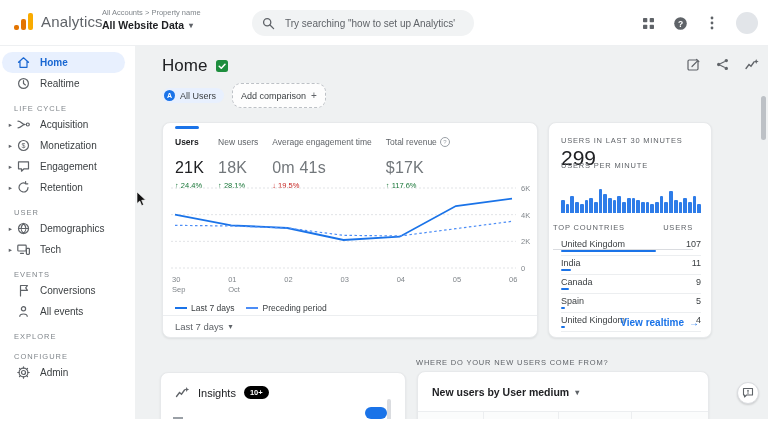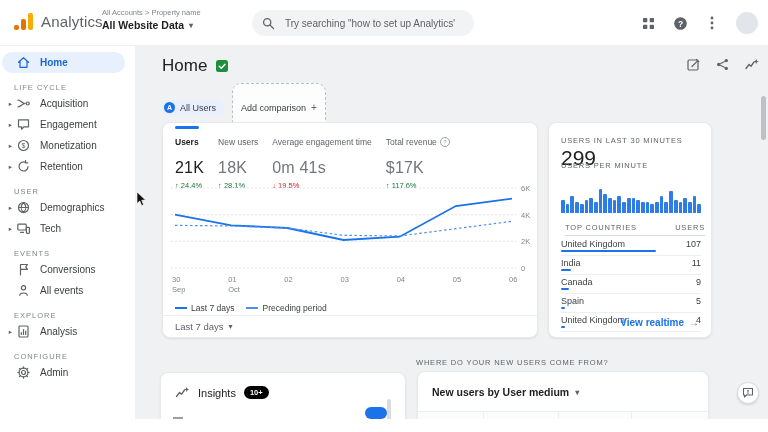--- a/index.html
+++ b/index.html
@@ -36,21 +36,21 @@
   
   .main{position:absolute;left:135px;top:46px;right:0;bottom:0;background:#eff1f2;}
   .page-title-row{position:absolute;left:27px;top:10px;display:flex;align-items:center;gap:8px;}
   .page-title{font-size:17px;font-weight:normal;color:#202124;margin:0;}
   .title-actions{position:absolute;left:552px;top:12px;display:flex;gap:16px;}
   .ta-icon{width:13px;height:13px;cursor:pointer;}
   .chips-row{position:absolute;left:27px;top:37px;display:flex;gap:8px;align-items:center;}
   .chip{height:15px;display:flex;align-items:center;font-size:9px;color:#3c4043;cursor:pointer;}
   .chip-users{background:#e8f0fe;border-radius:8px;padding:0 8px 0 2px;gap:5px;}
   .chip-a{width:11px;height:11px;border-radius:50%;background:#1a73e8;color:#fff;font-size:7px;display:flex;align-items:center;justify-content:center;font-weight:bold;}
-  .chip-add{border:1px dashed #bdc1c6;border-radius:9px;padding:16px 8px;gap:5px;background:#fdfdfd;}
+  .chip-add{border:1px dashed #bdc1c6;border-radius:9px;padding:4px 8px;gap:5px;background:#fdfdfd;}
   .chip-add .plus{font-size:10px;color:#5f6368;}
   
   .card{position:absolute;background:#fff;border:1px solid #e7e9eb;border-radius:8px;box-shadow:0 1px 2px rgba(60,64,67,.10);box-sizing:border-box;}
   .overview-card{left:27px;top:76px;width:376px;height:216px;}
   .tab-indicator{position:absolute;left:12px;top:3px;width:24px;height:3px;border-radius:2px;background:#1a73e8;}
   .metrics-row{position:absolute;left:12px;top:14px;right:10px;display:flex;}
   .metric{margin-right:14px;cursor:pointer;}
   .metric .m-label{font-size:8.5px;color:#5f6368;display:flex;gap:3px;align-items:center;}
   .metric.active .m-label{color:#202124;font-weight:bold;}
   .metric .m-value{font-size:16px;color:#72777b;margin-top:12px;letter-spacing:.2px;}
@@ -70,21 +70,21 @@
   .card-footer{position:absolute;left:0;bottom:0;width:100%;height:22px;border-top:1px solid #eceef0;box-sizing:border-box;display:flex;align-items:center;padding-left:12px;}
   .range-selector{font-size:9.5px;color:#5f6368;display:flex;gap:5px;align-items:center;cursor:pointer;}
   
   .realtime-card{left:413px;top:76px;width:164px;height:216px;padding:0 12px;}
   .caps-label{font-size:7.5px;letter-spacing:.8px;color:#5f6368;}
   .rt-title{position:absolute;left:12px;top:13px;}
   .big-number{position:absolute;left:12px;top:23px;font-size:21px;color:#202124;}
   .rt-perminute{position:absolute;left:12px;top:38px;}
   .minute-bars{position:absolute;left:12px;top:64px;width:140px;height:26px;display:flex;align-items:flex-end;gap:1px;}
   .minute-bars .bar{flex:1;background:#2e7ce8;border-radius:1px 1px 0 0;}
-  .countries-header{position:absolute;left:16px;top:100px;width:140px;display:flex;justify-content:space-between;border-bottom:1px solid #dadce0;padding-bottom:3px;}
+  .countries-header{position:absolute;left:4px;top:100px;width:140px;display:flex;justify-content:space-between;border-bottom:1px solid #dadce0;padding-bottom:17px;}
   .c-rows{position:absolute;left:12px;top:114px;width:140px;}
   .c-row{height:18px;border-bottom:1px solid #eceef0;position:relative;}
   .c-name{font-size:9px;color:#3c4043;position:absolute;left:0;top:2px;}
   .c-bar{position:absolute;left:0;top:13px;height:2px;background:#1a73e8;border-radius:1px;}
   .c-val{font-size:9px;color:#3c4043;position:absolute;right:0;top:2px;}
   .view-realtime{position:absolute;right:12px;top:194px;font-size:10px;color:#1a73e8;font-weight:bold;display:flex;gap:5px;align-items:center;cursor:pointer;text-decoration:none;}
   
   .insights-card{left:25px;top:326px;width:246px;height:60px;}
   .ins-header{position:absolute;left:14px;top:13px;display:flex;align-items:center;gap:8px;}
   .ins-title{font-size:11px;color:#202124;}
@@ -166,49 +166,59 @@
     <div id="sidebar-items">
         <div class="side-item selected">
           <span class="side-caret"></span>
           <span class="side-icon">
             <svg width="15" height="15" viewBox="0 0 15 15">
               <path fill="none" stroke="#5f6368" stroke-width="1.2" stroke-linecap="round" stroke-linejoin="round" d="M2.5 7.3 L7.5 2.8 L12.5 7.3 M4 6.2 V12.3 H11 V6.2"></path>
             </svg>
           </span>
           <span class="side-label">Home</span>
         </div>
+        <div class="side-item">
+          <span class="side-caret"></span>
+          <span class="side-icon">
+            <svg width="15" height="15" viewBox="0 0 15 15">
+              <circle fill="none" stroke="#5f6368" stroke-width="1.2" stroke-linecap="round" stroke-linejoin="round" cx="7.5" cy="7.5" r="4.9"></circle>
+              <path fill="none" stroke="#5f6368" stroke-width="1.2" stroke-linecap="round" stroke-linejoin="round" d="M7.5 4.7 V7.5 L9.4 8.9"></path>
+            </svg>
+          </span>
+          <span class="side-label">Realtime</span>
+        </div>
         <div class="side-section">LIFE CYCLE</div>
         <div class="side-item">
           <span class="side-caret">▸</span>
           <span class="side-icon">
             <svg width="15" height="15" viewBox="0 0 15 15">
               <path fill="none" stroke="#5f6368" stroke-width="1.2" stroke-linecap="round" stroke-linejoin="round" d="M2 4.2 C5.5 4.2 5.5 7.5 9.2 7.5 M2 10.8 C5.5 10.8 5.5 7.5 9.2 7.5"></path>
               <circle fill="none" stroke="#5f6368" stroke-width="1.2" stroke-linecap="round" stroke-linejoin="round" cx="11.8" cy="7.5" r="1.5"></circle>
             </svg>
           </span>
           <span class="side-label">Acquisition</span>
         </div>
         <div class="side-item">
           <span class="side-caret">▸</span>
           <span class="side-icon">
             <svg width="15" height="15" viewBox="0 0 15 15">
-              <path fill="none" stroke="#5f6368" stroke-width="1.2" stroke-linecap="round" stroke-linejoin="round" d="M2.5 2.8 H12.5 V9.8 H8 L5.5 12.2 V9.8 H2.5 Z"></path>
-            </svg>
-          </span>
-          <span class="side-label">Engagement</span>
-        </div>
-        <div class="side-item">
-          <span class="side-caret">▸</span>
-          <span class="side-icon">
-            <svg width="15" height="15" viewBox="0 0 15 15">
               <circle fill="none" stroke="#5f6368" stroke-width="1.2" stroke-linecap="round" stroke-linejoin="round" cx="7.5" cy="7.5" r="5"></circle>
               <text x="7.5" y="10.1" text-anchor="middle" font-size="7" fill="#5f6368" font-family="Liberation Sans,sans-serif">$</text>
             </svg>
           </span>
           <span class="side-label">Monetization</span>
+        </div>
+        <div class="side-item">
+          <span class="side-caret">▸</span>
+          <span class="side-icon">
+            <svg width="15" height="15" viewBox="0 0 15 15">
+              <path fill="none" stroke="#5f6368" stroke-width="1.2" stroke-linecap="round" stroke-linejoin="round" d="M2.5 2.8 H12.5 V9.8 H8 L5.5 12.2 V9.8 H2.5 Z"></path>
+            </svg>
+          </span>
+          <span class="side-label">Engagement</span>
         </div>
         <div class="side-item">
           <span class="side-caret">▸</span>
           <span class="side-icon">
             <svg width="15" height="15" viewBox="0 0 15 15">
               <path fill="none" stroke="#5f6368" stroke-width="1.2" stroke-linecap="round" stroke-linejoin="round" d="M12 7.5 A4.5 4.5 0 1 1 9.6 3.5 M9.6 1.6 V3.8 H11.8"></path>
             </svg>
           </span>
           <span class="side-label">Retention</span>
         </div>
@@ -248,30 +258,20 @@
           <span class="side-caret"></span>
           <span class="side-icon">
             <svg width="15" height="15" viewBox="0 0 15 15">
               <circle fill="none" stroke="#5f6368" stroke-width="1.2" stroke-linecap="round" stroke-linejoin="round" cx="7.5" cy="4.8" r="2.1"></circle>
               <path fill="none" stroke="#5f6368" stroke-width="1.2" stroke-linecap="round" stroke-linejoin="round" d="M3.8 12.3 C3.8 9.2 11.2 9.2 11.2 12.3"></path>
             </svg>
           </span>
           <span class="side-label">All events</span>
         </div>
         <div class="side-section">EXPLORE</div>
-        <div class="side-item">
-          <span class="side-caret">▸</span>
-          <span class="side-icon">
-            <svg width="15" height="15" viewBox="0 0 15 15">
-              <rect fill="none" stroke="#5f6368" stroke-width="1.2" stroke-linecap="round" stroke-linejoin="round" x="3" y="2" width="9" height="11" rx="1"></rect>
-              <path fill="none" stroke="#5f6368" stroke-width="1.2" stroke-linecap="round" stroke-linejoin="round" d="M5.3 10.5 V8.5 M7.5 10.5 V5.5 M9.7 10.5 V7.2"></path>
-            </svg>
-          </span>
-          <span class="side-label">Analysis</span>
-        </div>
         <div class="side-section">CONFIGURE</div>
         <div class="side-item">
           <span class="side-caret"></span>
           <span class="side-icon">
             <svg width="15" height="15" viewBox="0 0 15 15">
               <circle fill="none" stroke="#5f6368" stroke-width="1.2" stroke-linecap="round" stroke-linejoin="round" cx="7.5" cy="7.5" r="2"></circle>
               <circle fill="none" stroke="#5f6368" stroke-width="1.2" stroke-linecap="round" stroke-linejoin="round" cx="7.5" cy="7.5" r="4.4"></circle>
               <path fill="none" stroke="#5f6368" stroke-width="1.2" stroke-linecap="round" stroke-linejoin="round" d="M7.5 1.8 V3.1 M7.5 11.9 V13.2 M1.8 7.5 H3.1 M11.9 7.5 H13.2 M3.5 3.5 L4.4 4.4 M10.6 10.6 L11.5 11.5 M11.5 3.5 L10.6 4.4 M4.4 10.6 L3.5 11.5"></path>
             </svg>
           </span>

